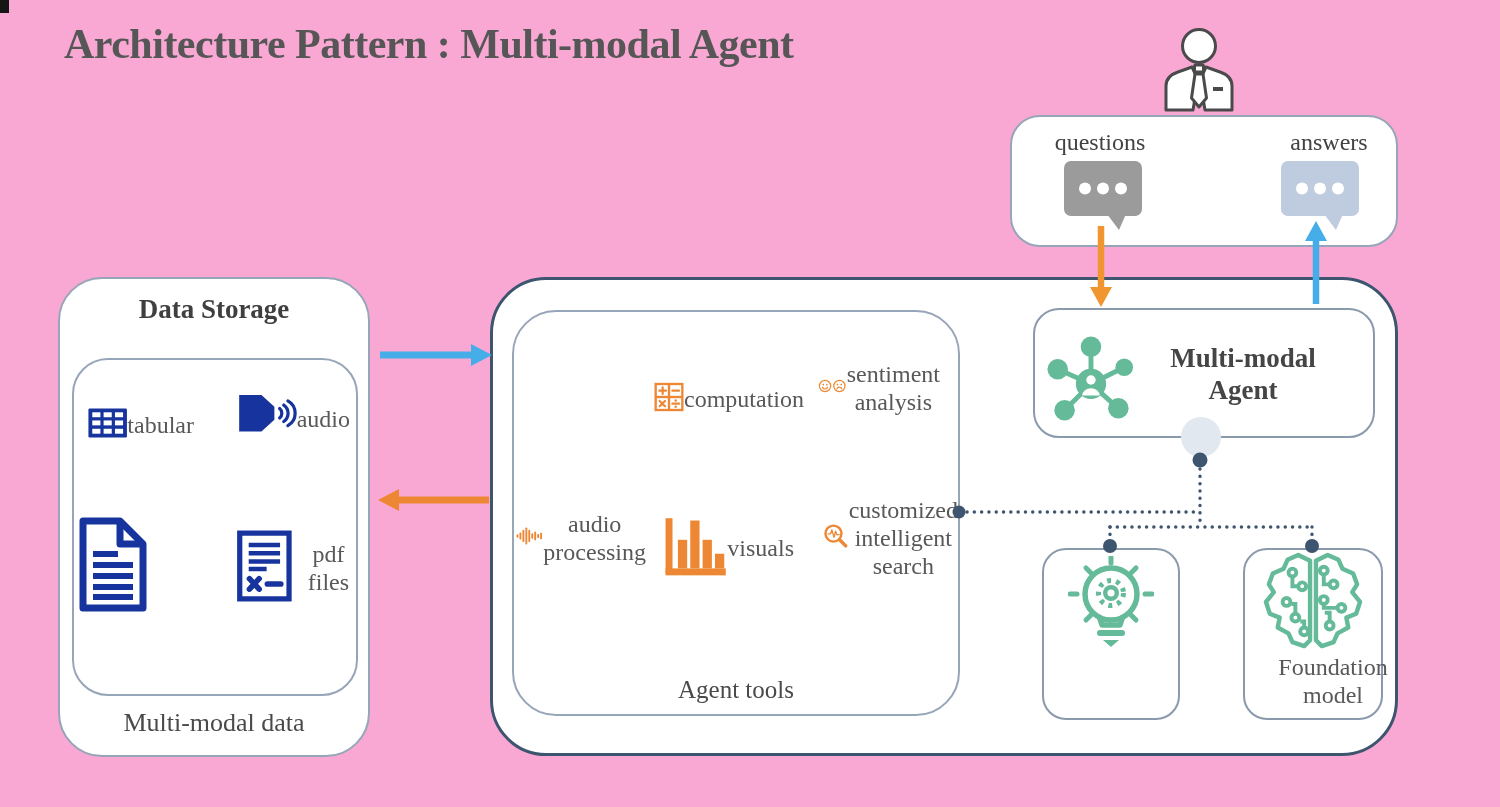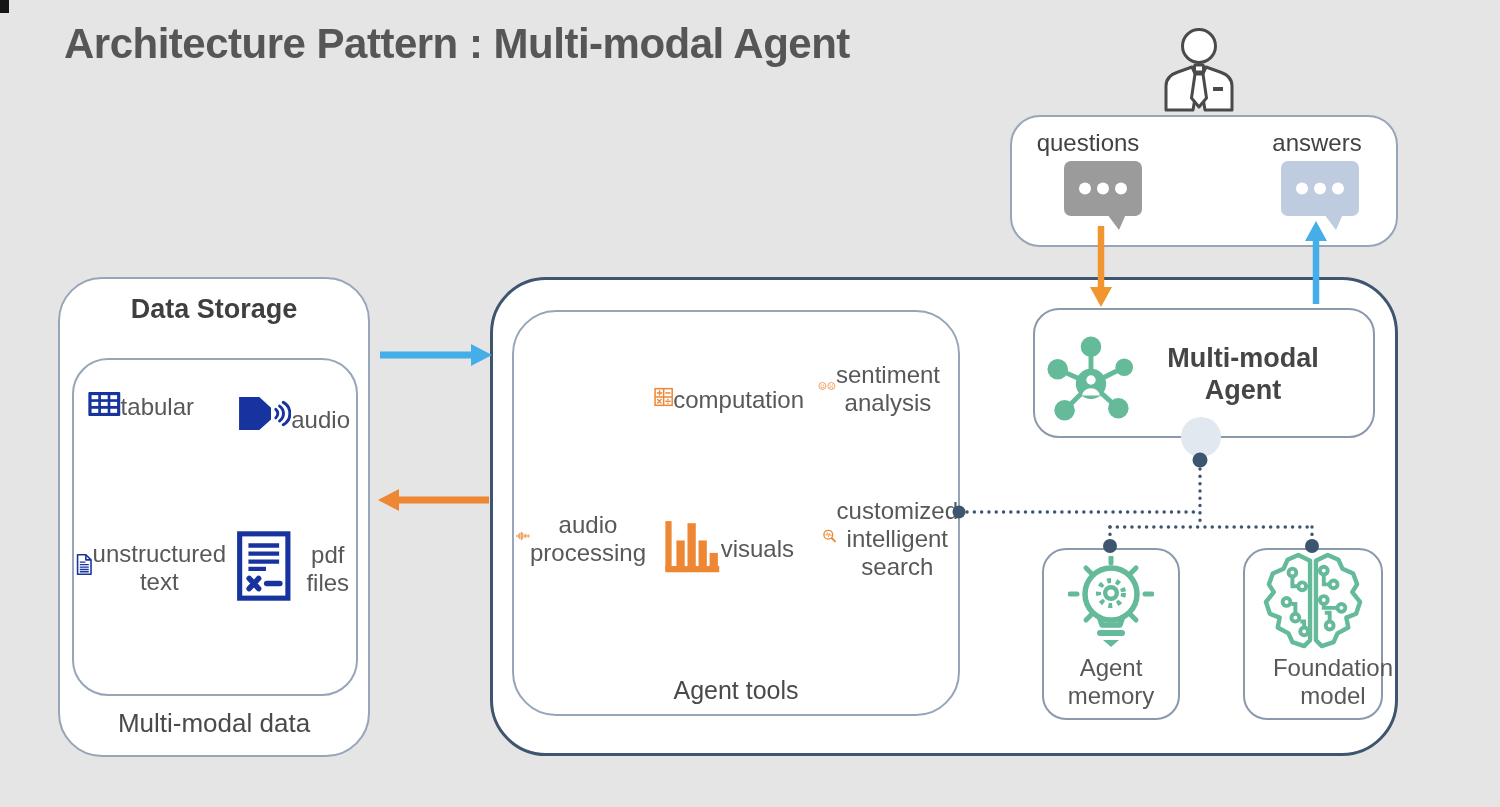--- a/index.html
+++ b/index.html
@@ -1,36 +1,36 @@
 <!DOCTYPE html>
 <html><head>
 <meta charset="utf-8">
 <style>
   html,body{margin:0;padding:0;background:#fff;}
-  .canvas{position:relative;width:1500px;height:807px;background:#e5e5e5;overflow:hidden;
-          font-family:Liberation Sans, sans-serif;}
+  .canvas{position:relative;width:1500px;height:807px;background:#f9a8d4;overflow:hidden;
+          font-family:Liberation Serif, serif;}
   .abs{position:absolute;}
   .artifact{position:absolute;left:0;top:0;width:9px;height:13px;background:#151515;}
   .title{position:absolute;left:64px;top:20px;font-size:42px;font-weight:bold;color:#565656;
          letter-spacing:-0.5px;white-space:nowrap;}
   .box{position:absolute;background:#fff;border:2px solid #97A5B8;box-sizing:border-box;}
   .main-box{border:3.5px solid #3D556E;border-radius:56px;}
   .ds-box{border-radius:44px;}
   .ds-inner{border-radius:36px;}
   .tools-box{border-radius:44px;}
   .io-box{border-radius:30px;}
   .agent-box{border-radius:26px;border-color:#8A99AC;}
   .small-box{border-radius:24px;border-color:#8A99AC;}
   .box-heading{position:absolute;font-size:27px;font-weight:bold;color:#3F3F3F;text-align:center;}
   .caption{position:absolute;font-size:26px;color:#4A4A4A;text-align:center;}
   .icon-label{font-size:24px;color:#58585A;text-align:center;line-height:1.16;}
   .cell{position:absolute;display:flex;flex-direction:row;align-items:center;}
   .cell svg{display:block;}
   .cell .icon-label{margin-top:6px;}
-  .io-label{position:absolute;font-size:24px;color:#424242;text-align:center;}
+  .io-label{position:absolute;font-size:24px;color:#424242;text-align:center;padding-left:12px;}
   .agent-label{position:absolute;font-size:27px;font-weight:bold;color:#454545;
                text-align:center;line-height:1.2;}
   .overlay{position:absolute;left:0;top:0;pointer-events:none;}
 </style>
 </head>
 <body>
 
 <div class="canvas">
 
   <div class="artifact"></div>
@@ -61,21 +61,21 @@
     <polygon points="44,54 63,54 56,70" fill="#BFCBDE"></polygon>
     <circle cx="22" cy="28.5" r="6" fill="#fff"></circle>
       <circle cx="40" cy="28.5" r="6" fill="#fff"></circle>
       <circle cx="58" cy="28.5" r="6" fill="#fff"></circle>
   </svg>
 
   <div class="box ds-box" style="left:58px;top:277px;width:312px;height:480px;"></div>
   <div class="box-heading" style="left:58px;top:294px;width:312px;">Data Storage</div>
   <div class="box ds-inner" style="left:72px;top:358px;width:286px;height:338px;"></div>
 
-  <div class="cell" style="left:88px;top:369px;width:106px;">
+  <div class="cell" style="left:88px;top:388px;width:106px;">
     <svg width="92" height="70" viewBox="0 0 92 70">
       <rect x="1" y="1" width="90" height="68" rx="3" fill="#17349E"></rect>
       <rect x="10" y="10" width="19" height="11.5" fill="#fff"></rect>
         <rect x="36.5" y="10" width="19" height="11.5" fill="#fff"></rect>
         <rect x="63" y="10" width="19" height="11.5" fill="#fff"></rect>
       <rect x="10" y="29" width="19" height="11.5" fill="#fff"></rect>
         <rect x="36.5" y="29" width="19" height="11.5" fill="#fff"></rect>
         <rect x="63" y="29" width="19" height="11.5" fill="#fff"></rect>
       <rect x="10" y="48.5" width="19" height="11.5" fill="#fff"></rect>
         <rect x="36.5" y="48.5" width="19" height="11.5" fill="#fff"></rect>
@@ -93,21 +93,20 @@
     </svg>
     <div class="icon-label">audio</div>
   </div>
 
   <div class="cell" style="left:76px;top:516px;width:150px;">
     <svg width="74" height="97" viewBox="0 0 74 97">
       <path d="M7,5 H44 L67,28 V92 H7 Z" fill="#fff" stroke="#17349E" stroke-width="7" stroke-linejoin="round"></path>
       <path d="M44,5 V28 H67" fill="none" stroke="#17349E" stroke-width="7" stroke-linejoin="round"></path>
       <path d="M17,38 H42 M17,49 H57 M17,60 H57 M17,71 H57 M17,81 H57" stroke="#17349E" stroke-width="6"></path>
     </svg>
-    <div class="icon-label">unstructured text</div>
   </div>
 
   <div class="cell" style="left:236px;top:517px;width:122px;gap:6px;">
     <svg width="76" height="98" viewBox="0 0 76 98">
       <rect x="5" y="5" width="66" height="88" fill="#fff" stroke="#17349E" stroke-width="7"></rect>
       <path d="M17,21 H59 M17,32 H59 M17,43 H59 M17,53 H41" stroke="#17349E" stroke-width="6"></path>
       <path d="M18,66 L31,80 M31,66 L18,80" stroke="#17349E" stroke-width="7.5" stroke-linecap="round"></path>
       <path d="M42,73 H60" stroke="#17349E" stroke-width="7.5" stroke-linecap="round"></path>
     </svg>
     <div class="icon-label">pdf files</div>
@@ -217,21 +216,20 @@
       <line x1="43" y1="7" x2="43" y2="1"></line>
     </g>
     <circle cx="43" cy="38" r="26" fill="none" stroke="#64BA99" stroke-width="5.5"></circle>
     <path d="M31,60 L34,69 H52 L55,60" fill="none" stroke="#64BA99" stroke-width="5.5" stroke-linejoin="round"></path>
     <line x1="32" y1="77" x2="54" y2="77" stroke="#64BA99" stroke-width="6" stroke-linecap="round"></line>
     <path d="M35,84 H51 L43,91 Z" fill="#64BA99"></path>
     <circle cx="43" cy="37" r="12.5" fill="none" stroke="#64BA99" stroke-width="5" stroke-dasharray="4 5.1"></circle>
     <circle cx="43" cy="37" r="8" fill="#64BA99"></circle>
     <circle cx="43" cy="37" r="3.6" fill="#fff"></circle>
   </svg>
-  <div class="icon-label abs" style="left:1046px;top:654px;width:130px;">Agent memory</div>
 
   <div class="box small-box" style="left:1243px;top:548px;width:140px;height:172px;"></div>
   <svg class="abs" style="left:1262px;top:552px;" width="102" height="98" viewBox="0 0 104 100">
     <g fill="none" stroke="#64BA99" stroke-width="4.5" stroke-linejoin="round">
       <path d="M49,9 L37,3 L26,8 L22,17 L11,22 L7,33 L12,41 L4,51 L8,63 L18,67 L16,77 L27,83 L31,92 L43,96 L49,90 Z"></path>
       <path d="M55,9 L67,3 L78,8 L82,17 L93,22 L97,33 L92,41 L100,51 L96,63 L86,67 L88,77 L77,83 L73,92 L61,96 L55,90 Z"></path>
     </g>
     <g fill="none" stroke="#64BA99" stroke-width="4">
       <path d="M31,25 V35 H36"></path>
       <path d="M34,63 V53 H30"></path>

